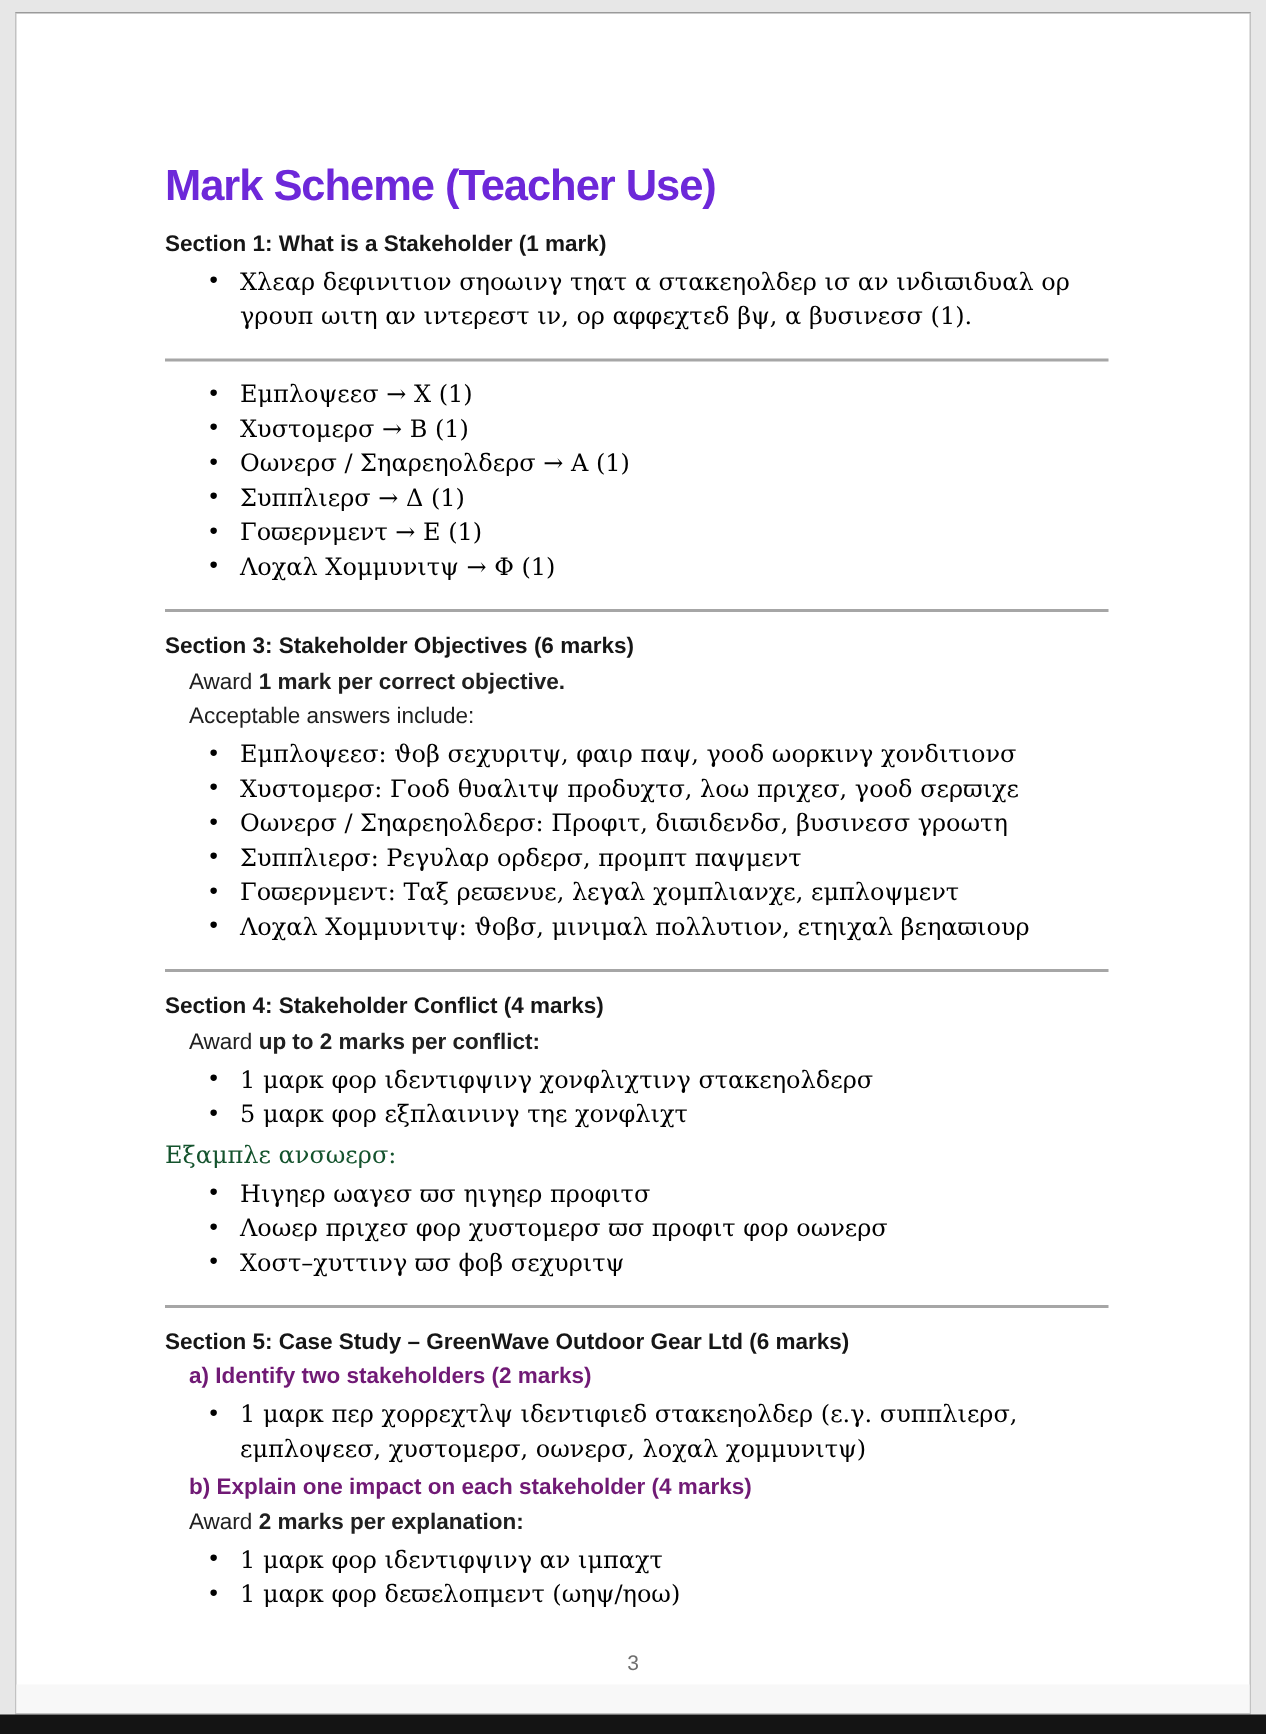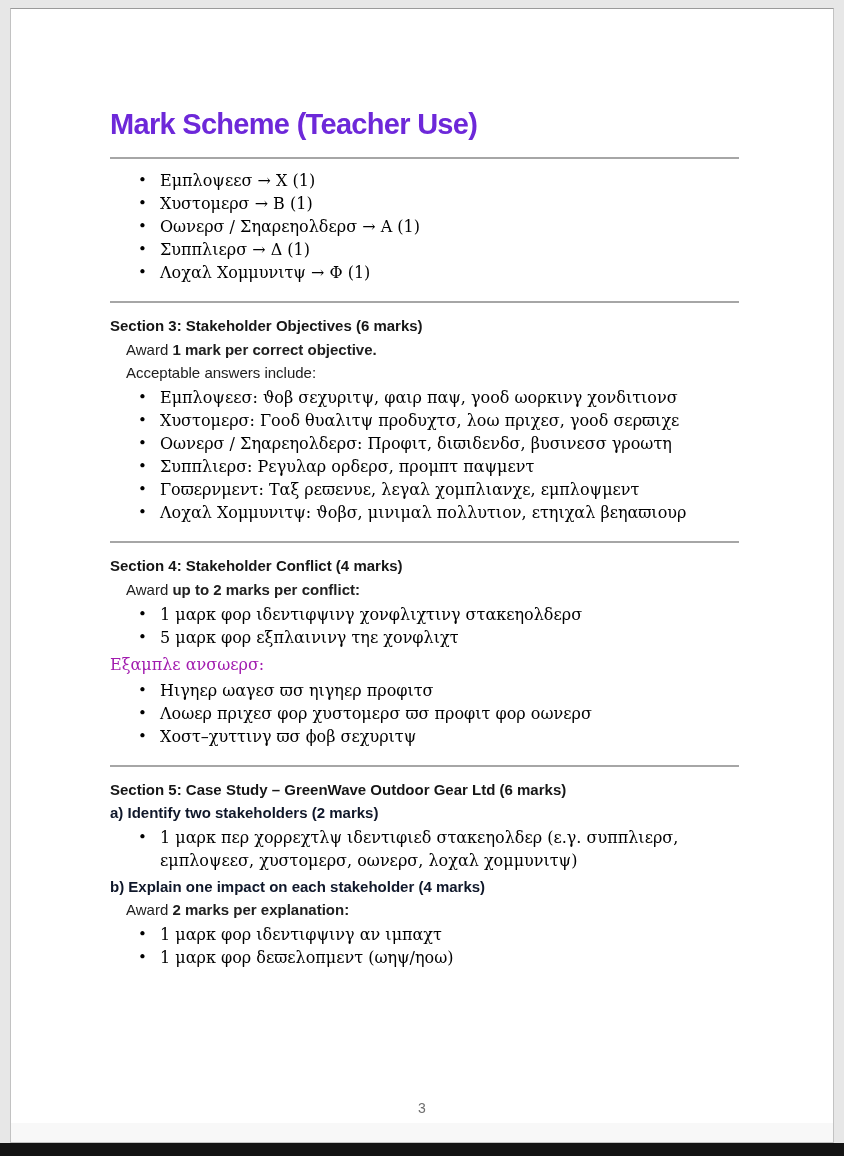--- a/index.html
+++ b/index.html
@@ -30,25 +30,25 @@
     color:#6d28d9;
   }
   .h-section{
     margin:13px 0 3px 0;
     font-size:15px;
     line-height:20px;
     font-weight:700;
     color:#161616;
   }
   .h-sub{
-    margin:3px 0 2px 0;
+    margin:3px 0 2px 16px;
     font-size:15px;
     line-height:20px;
     font-weight:700;
-    color:#0f172a;
+    color:#701a75;
   }
   .p-sans{
     margin:1px 0 2px 16px;
     font-size:15px;
     line-height:21px;
     font-weight:400;
     color:#202020;
   }
   .p-sans .bold{font-weight:700;}
   .greek{
@@ -69,21 +69,21 @@
     position:absolute;
     left:28px;
     top:0;
     font-size:15px;
   }
   .p-greek{
     margin:4px 0 0 0;
     font-family:"DejaVu Serif","Liberation Serif",serif;
     font-size:16px;
     line-height:23px;
-    color:#a21caf;
+    color:#14532d;
   }
   .rule{
     border:0;
     height:0;
     border-top:2px solid #a6a6a6;
     margin:17px 0 10px 0;
   }
   .footer-pagenum{
     position:absolute;
     left:0;right:0;
@@ -107,29 +107,36 @@
 </style>
 </head>
 <body>
 
 <div class="screen">
   <div class="page">
     <div class="content">
 
       <h1 class="doc-title">Mark Scheme (Teacher Use)</h1>
 
+      <div>
+        <h2 class="h-section">Section 1: What is a Stakeholder (1 mark)</h2>
+        <ul class="greek">
+          <li>Χλεαρ δεφινιτιον σηοωινγ τηατ α στακεηολδερ ισ αν ινδιϖιδυαλ ορ γρουπ ωιτη αν ιντερεστ ιν, ορ αφφεχτεδ βψ, α βυσινεσσ (1).</li>
+        </ul>
+      </div>
 
       <hr class="rule">
 
       <div>
         <ul class="greek">
           <li>Εμπλοψεεσ → Χ (1)</li>
           <li>Χυστομερσ → Β (1)</li>
           <li>Οωνερσ / Σηαρεηολδερσ → Α (1)</li>
           <li>Συππλιερσ → Δ (1)</li>
+          <li>Γοϖερνμεντ → Ε (1)</li>
           <li>Λοχαλ Χομμυνιτψ → Φ (1)</li>
         </ul>
       </div>
 
       <hr class="rule">
 
       <div>
         <h2 class="h-section">Section 3: Stakeholder Objectives (6 marks)</h2>
         <p class="p-sans"><span>Award </span><span class="bold">1 mark per correct objective.</span><span></span></p>
         <p class="p-sans">Acceptable answers include:</p>

